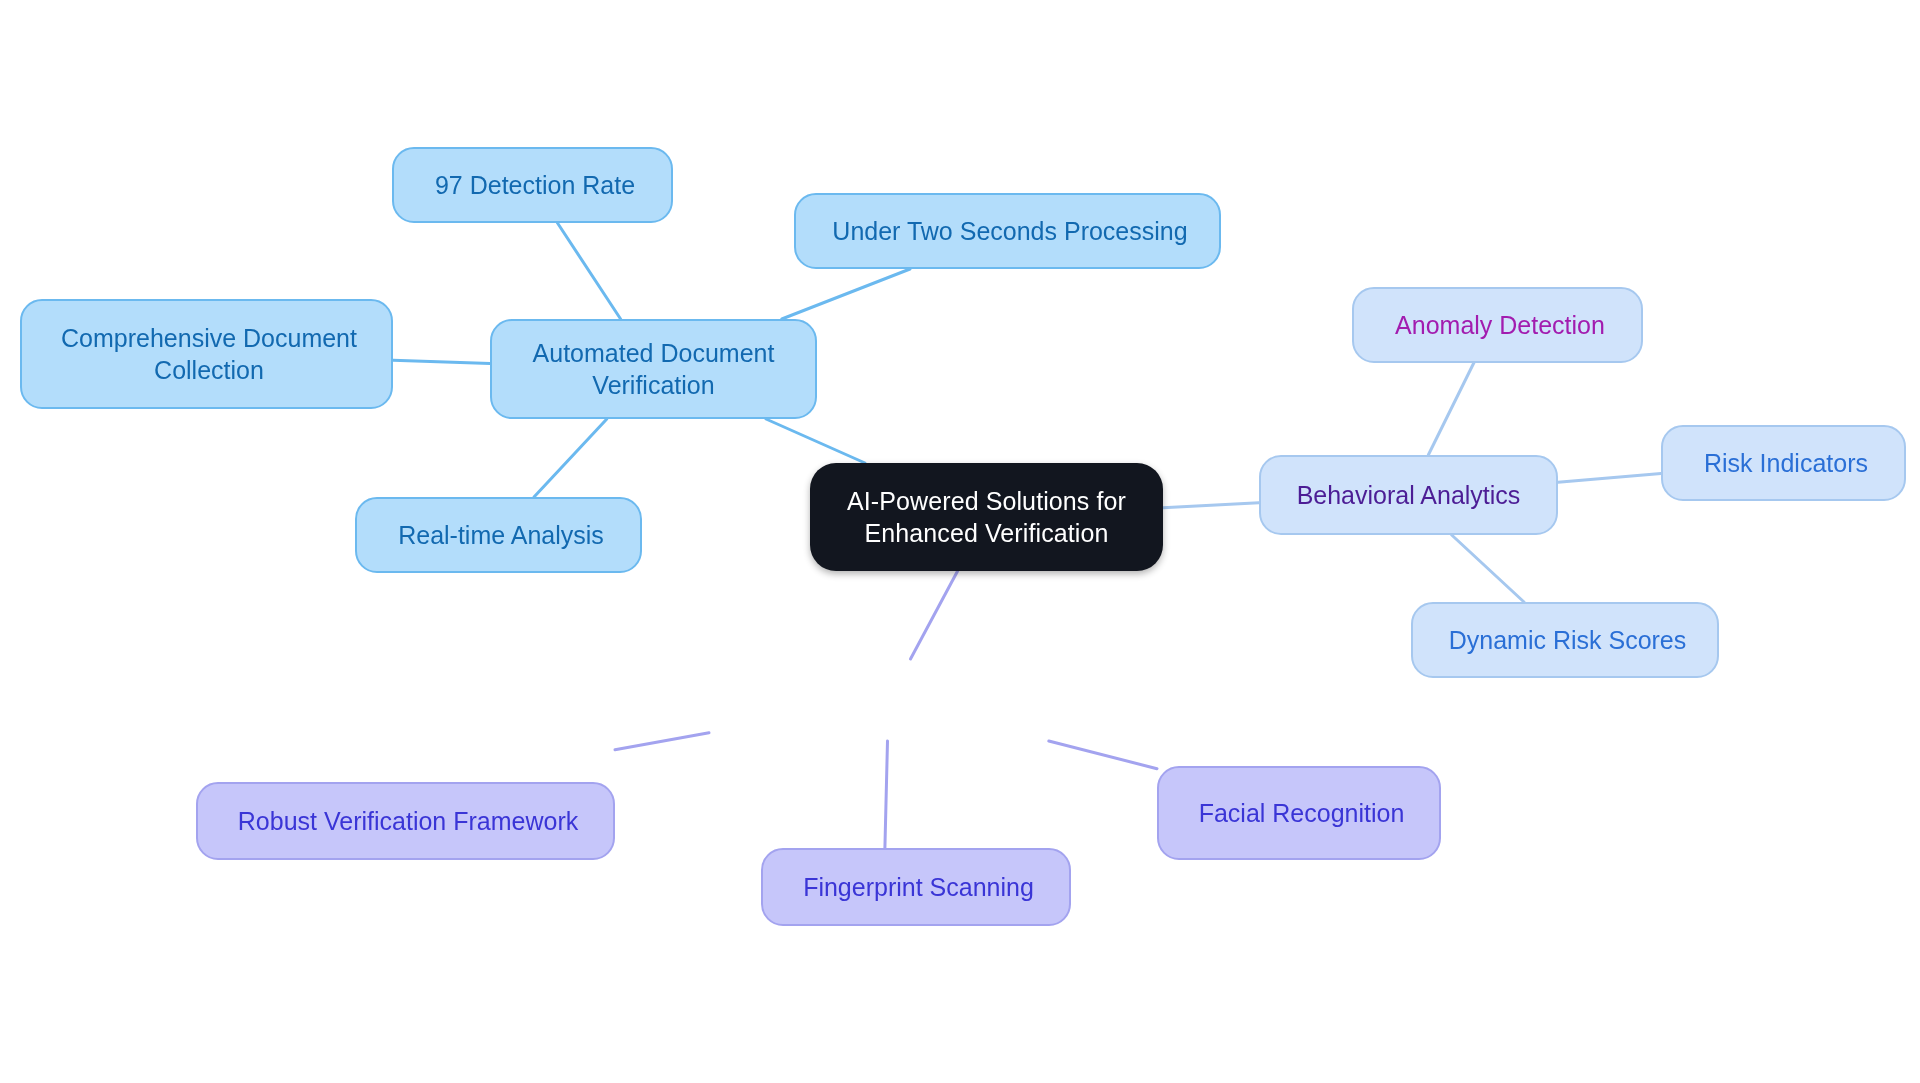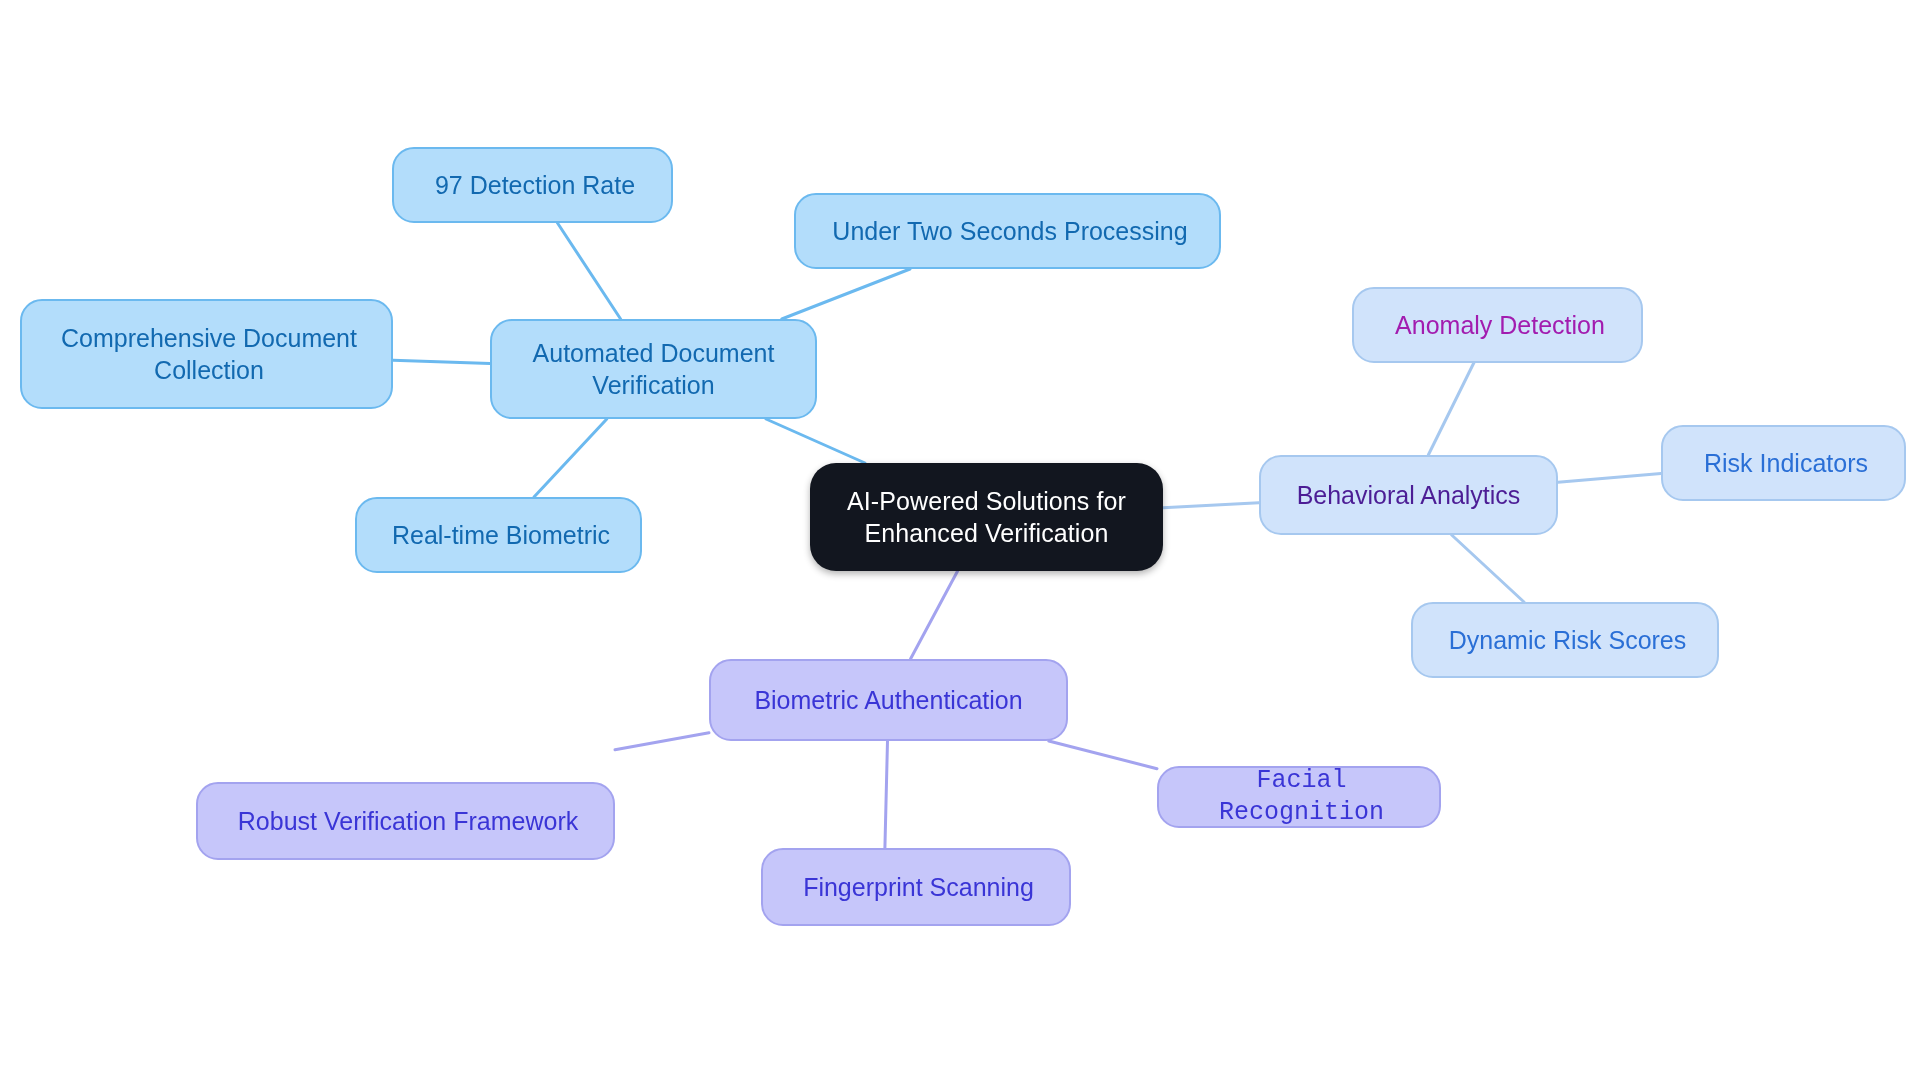--- a/index.html
+++ b/index.html
@@ -83,22 +83,21 @@
       <line x1="1048.8" y1="741.0" x2="1157.0" y2="768.7" stroke="#a3a3ef" stroke-width="3" stroke-linecap="round"></line>
     </svg>
 <div class="node node-root" style="left: 810px; top: 463px; width: 353px; height: 108px; background: rgb(18, 22, 31); border-color: transparent; color: rgb(255, 255, 255);"><span>AI-Powered Solutions for
 Enhanced Verification</span></div>
     <div class="node node-branch" style="left: 490px; top: 319px; width: 327px; height: 100px; background: rgb(179, 221, 251); border-color: rgb(107, 185, 239); color: rgb(18, 105, 176); align-items: center;"><span>Automated Document
 Verification</span></div>
     <div class="node node-leaf" style="left: 392px; top: 147px; width: 281px; height: 76px; background: rgb(179, 221, 251); border-color: rgb(107, 185, 239); color: rgb(18, 105, 176);"><span>97 Detection Rate</span></div>
     <div class="node node-leaf" style="left: 794px; top: 193px; width: 427px; height: 76px; background: rgb(179, 221, 251); border-color: rgb(107, 185, 239); color: rgb(18, 105, 176);"><span>Under Two Seconds Processing</span></div>
     <div class="node node-leaf" style="left: 20px; top: 299px; width: 373px; height: 110px; background: rgb(179, 221, 251); border-color: rgb(107, 185, 239); color: rgb(18, 105, 176);"><span>Comprehensive Document
 Collection</span></div>
-    <div class="node node-leaf" style="left: 355px; top: 497px; width: 287px; height: 76px; background: rgb(179, 221, 251); border-color: rgb(107, 185, 239); color: rgb(18, 105, 176);"><span>Real-time Biometric</span></div>
+    <div class="node node-leaf" style="left: 355px; top: 497px; width: 287px; height: 76px; background: rgb(179, 221, 251); border-color: rgb(107, 185, 239); color: rgb(18, 105, 176);"><span>Real-time Analysis</span></div>
     <div class="node node-branch" style="left: 1259px; top: 455px; width: 299px; height: 80px; background: rgb(208, 227, 251); border-color: rgb(166, 200, 239); color: #4c1d95;"><span>Behavioral Analytics</span></div>
     <div class="node node-leaf" style="left: 1352px; top: 287px; width: 291px; height: 76px; background: rgb(208, 227, 251); border-color: rgb(166, 200, 239); color: #a21caf;"><span>Anomaly Detection</span></div>
     <div class="node node-leaf" style="left: 1661px; top: 425px; width: 245px; height: 76px; background: rgb(208, 227, 251); border-color: rgb(166, 200, 239); color: rgb(42, 111, 214);"><span>Risk Indicators</span></div>
     <div class="node node-leaf" style="left: 1411px; top: 602px; width: 308px; height: 76px; background: rgb(208, 227, 251); border-color: rgb(166, 200, 239); color: rgb(42, 111, 214);"><span>Dynamic Risk Scores</span></div>
-    <div class="node node-branch" style="left: 709px; top: 659px; width: 359px; height: 82px; background: rgb(198, 198, 250); border-color: rgb(163, 163, 239); color: rgb(58, 53, 214);"><span>Biometric Authentication</span></div>
     <div class="node node-leaf" style="left: 196px; top: 749px; width: 419px; height: 78px; background: rgb(198, 198, 250); border-color: rgb(163, 163, 239); color: rgb(58, 53, 214); margin-top: 33px;"><span>Robust Verification Framework</span></div>
     <div class="node node-leaf" style="left: 729px; top: 848px; width: 310px; height: 78px; background: rgb(198, 198, 250); border-color: rgb(163, 163, 239); color: rgb(58, 53, 214); margin-left: 32px;"><span>Fingerprint Scanning</span></div>
-    <div class="node node-leaf" style="left: 1157px; top: 766px; width: 284px; height: 62px; background: rgb(198, 198, 250); border-color: rgb(163, 163, 239); color: rgb(58, 53, 214); font-family: Liberation Mono, monospace;"><span>Facial Recognition</span></div>
+    <div class="node node-leaf" style="left: 1157px; top: 766px; width: 284px; height: 94px; background: rgb(198, 198, 250); border-color: rgb(163, 163, 239); color: rgb(58, 53, 214);"><span>Facial Recognition</span></div>
   </div>
 
 </body></html>

